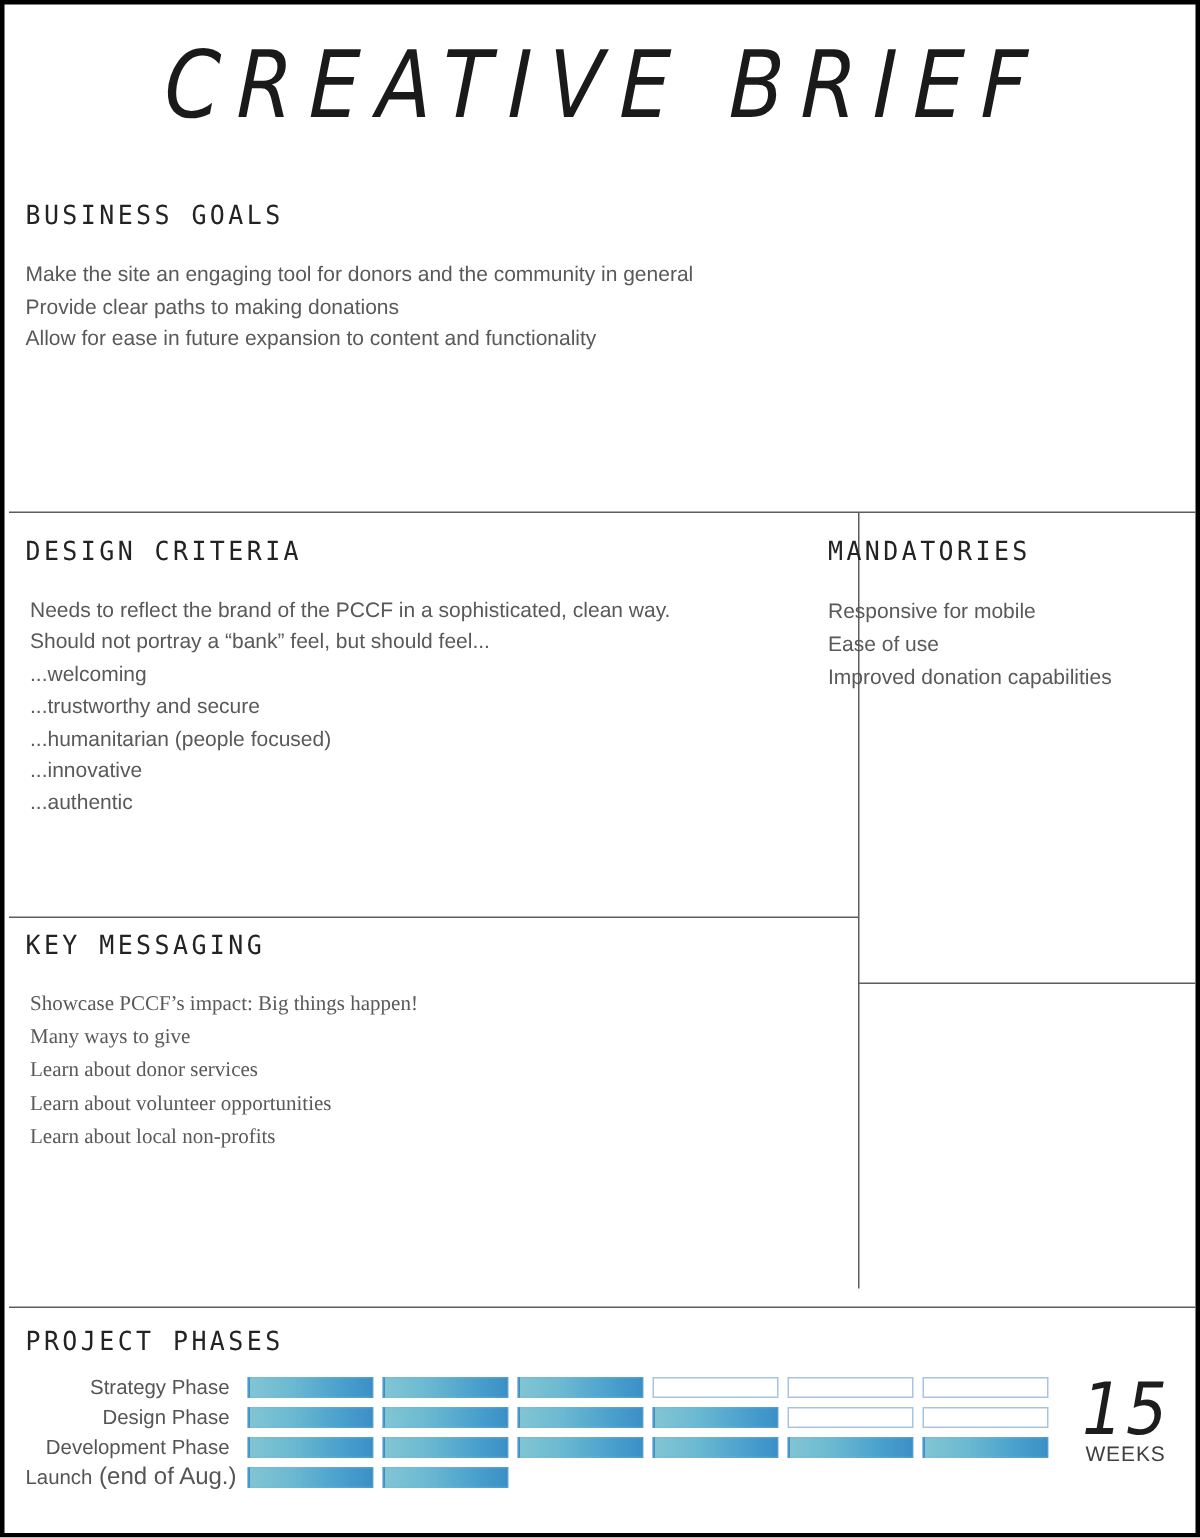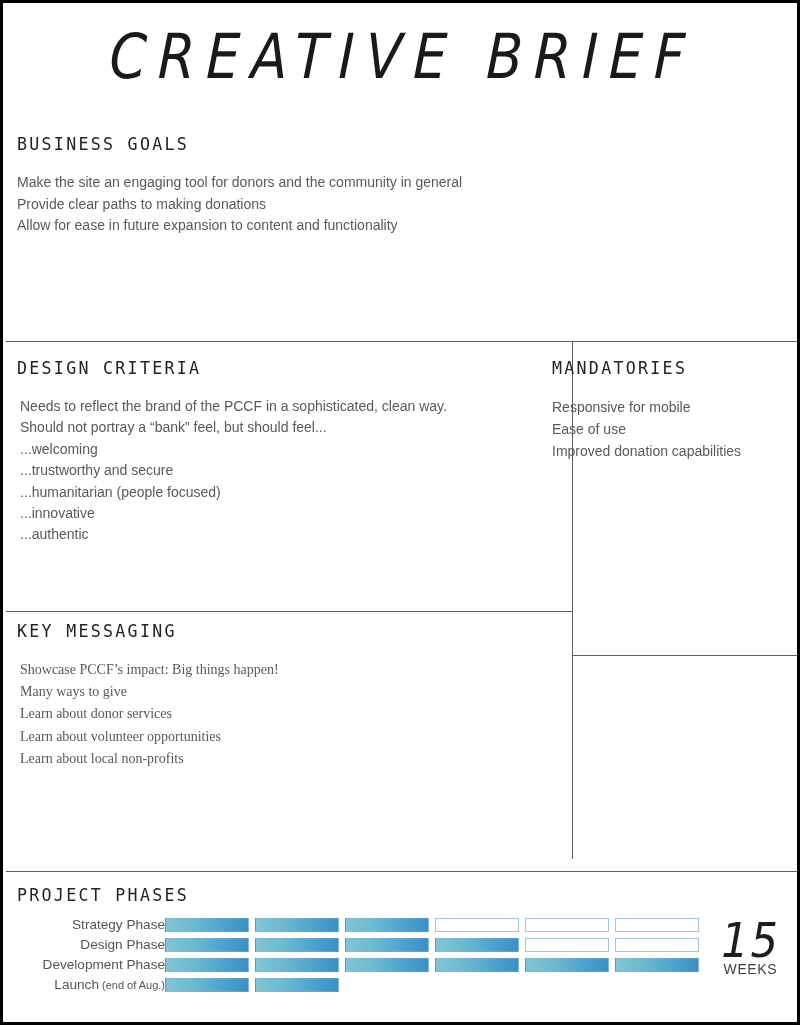--- a/index.html
+++ b/index.html
@@ -155,29 +155,30 @@
   }
   .phase-row {
     display: flex;
     align-items: center;
     height: 19px;
     margin-bottom: 1px;
   }
   .phase-label {
     width: 148px;
     text-align: right;
+    padding-right: 12px;
     font-family: "Liberation Sans", sans-serif;
     font-size: 13.6px;
     color: #555555;
     white-space: nowrap;
     box-sizing: border-box;
     line-height: 1;
   }
   .phase-label .label-note {
-    font-size: 11px;
+    font-size: 16px;
     color: #555555;
   }
   .phase-track {
     display: flex;
     gap: 6px;
   }
   .seg {
     width: 84px;
     height: 14px;
     box-sizing: border-box;

